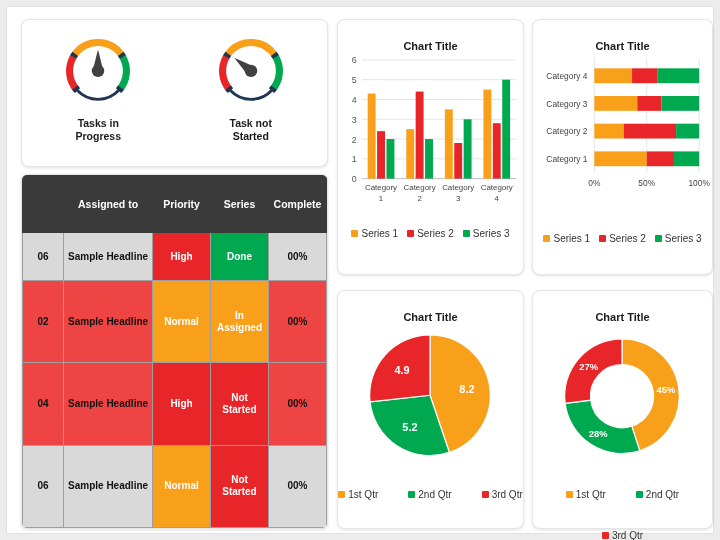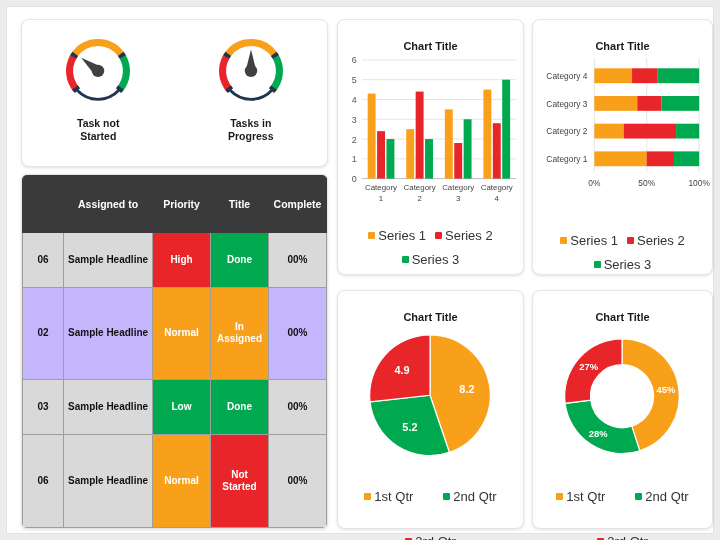--- a/index.html
+++ b/index.html
@@ -64,21 +64,21 @@
     background: #3a3a3a;
     color: #ffffff;
     font-weight: bold;
     font-size: 10.5px;
     height: 52px;
     border-color: #3a3a3a;
   }
   td.idx { font-weight: bold; color: #111; font-size: 11px; }
   td.name { font-weight: bold; color: #111; font-size: 10px; }
   tr.row-alt td { background: #d9d9d9; }
-  tr.row-plain td { background: #c4b5fd; }
+  tr.row-plain td { background: #ef4444; }
   td.chip { color: #ffffff; font-weight: bold; border-color: #9e9e9e !important; }
   td.chip.red { background: #e8262a !important; }
   td.chip.green { background: #00a950 !important; }
   td.chip.orange { background: #f9a01b !important; }
   td.pct { font-weight: bold; color: #111; font-size: 10px; }
 
   
   #bar-panel    { left: 330px; top: 12px;  width: 187px; height: 256px; }
   #stack-panel  { left: 525px; top: 12px;  width: 181px; height: 256px; }
   #pie-panel    { left: 330px; top: 283px; width: 187px; height: 239px; }
@@ -95,95 +95,95 @@
   .legend {
     display: flex;
     justify-content: center;
     align-items: center;
     gap: 9px;
     margin-top: 4px;
     flex-wrap: wrap;
   }
   .legend-item { display: flex; align-items: center; gap: 3px; }
   .swatch { width: 7px; height: 7px; display: inline-block; border-radius: 1px; }
-  .legend-text { font-size: 13px; color: #333; }
+  .legend-text { font-size: 10px; color: #333; }
   .legend.wide { gap: 30px; }
   svg text { font-family: "Liberation Sans", sans-serif; }
 </style>
 </head>
 <body>
 
 <div class="slide">
 
   <div class="panel" id="gauge-panel">
     <div class="gauge-row" id="gauge-row">
+        <div class="gauge-cell">
+          <svg viewBox="0 0 100 90" class="gauge-svg">
+            <path d="M 25.486577820192704 66.56920350996926 A 32 32 0 0 1 22.28718707889796 30" stroke="#E8262A" stroke-width="8" fill="none"></path>
+            <path d="M 23.78713458275227 27.645554036766516 A 32 32 0 0 1 76.21286541724774 27.645554036766526" stroke="#F9A01B" stroke-width="8" fill="none"></path>
+            <path d="M 77.71281292110204 30 A 32 32 0 0 1 74.51342217980729 66.56920350996926" stroke="#00A950" stroke-width="8" fill="none"></path>
+            <path d="M 26.981126389163165 68.22906785468791 A 32 32 0 0 1 24.111456180001678 64.80912807335913" stroke="#1F3550" stroke-width="8" fill="none"></path>
+            <path d="M 22.012169371539336 30.48609215211721 A 32 32 0 0 1 24.443663678486626 26.74191925913446" stroke="#1F3550" stroke-width="8" fill="none"></path>
+            <path d="M 75.55633632151337 26.741919259134455 A 32 32 0 0 1 77.98783062846067 30.486092152117216" stroke="#1F3550" stroke-width="8" fill="none"></path>
+            <path d="M 75.88854381999832 64.80912807335915 A 32 32 0 0 1 73.01887361083683 68.22906785468791" stroke="#1F3550" stroke-width="8" fill="none"></path>
+            <path d="M 73.40331845181346 67.82394752199995 A 32 32 0 0 1 26.596681548186545 67.82394752199995" stroke="#1F3550" stroke-width="3.2" fill="none"></path>
+            <path d="M 50 22 L 55.99634496211458 46.209396980215004 L 44.00365503788542 46.209396980215004 Z" fill="#414141"></path>
+            <circle cx="50" cy="46" r="7" fill="#414141"></circle>
+          </svg>
+          <div class="gauge-label">Tasks in Progress</div>
+        </div>
         <div class="gauge-cell">
           <svg viewBox="0 0 100 90" class="gauge-svg">
             <path d="M 25.486577820192704 66.56920350996926 A 32 32 0 0 1 22.28718707889796 30" stroke="#E8262A" stroke-width="8" fill="none"></path>
             <path d="M 23.78713458275227 27.645554036766516 A 32 32 0 0 1 76.21286541724774 27.645554036766526" stroke="#F9A01B" stroke-width="8" fill="none"></path>
             <path d="M 77.71281292110204 30 A 32 32 0 0 1 74.51342217980729 66.56920350996926" stroke="#00A950" stroke-width="8" fill="none"></path>
             <path d="M 26.981126389163165 68.22906785468791 A 32 32 0 0 1 24.111456180001678 64.80912807335913" stroke="#1F3550" stroke-width="8" fill="none"></path>
             <path d="M 22.012169371539336 30.48609215211721 A 32 32 0 0 1 24.443663678486626 26.74191925913446" stroke="#1F3550" stroke-width="8" fill="none"></path>
             <path d="M 75.55633632151337 26.741919259134455 A 32 32 0 0 1 77.98783062846067 30.486092152117216" stroke="#1F3550" stroke-width="8" fill="none"></path>
             <path d="M 75.88854381999832 64.80912807335915 A 32 32 0 0 1 73.01887361083683 68.22906785468791" stroke="#1F3550" stroke-width="8" fill="none"></path>
             <path d="M 73.40331845181346 67.82394752199995 A 32 32 0 0 1 26.596681548186545 67.82394752199995" stroke="#1F3550" stroke-width="3.2" fill="none"></path>
             <path d="M 31.087741913438673 31.224124592184197 L 53.85672565811924 41.403733341286134 L 46.47328848624516 50.85410196624969 Z" fill="#414141"></path>
             <circle cx="50" cy="46" r="7" fill="#414141"></circle>
           </svg>
           <div class="gauge-label">Task not Started</div>
         </div>
-        <div class="gauge-cell">
-          <svg viewBox="0 0 100 90" class="gauge-svg">
-            <path d="M 25.486577820192704 66.56920350996926 A 32 32 0 0 1 22.28718707889796 30" stroke="#E8262A" stroke-width="8" fill="none"></path>
-            <path d="M 23.78713458275227 27.645554036766516 A 32 32 0 0 1 76.21286541724774 27.645554036766526" stroke="#F9A01B" stroke-width="8" fill="none"></path>
-            <path d="M 77.71281292110204 30 A 32 32 0 0 1 74.51342217980729 66.56920350996926" stroke="#00A950" stroke-width="8" fill="none"></path>
-            <path d="M 26.981126389163165 68.22906785468791 A 32 32 0 0 1 24.111456180001678 64.80912807335913" stroke="#1F3550" stroke-width="8" fill="none"></path>
-            <path d="M 22.012169371539336 30.48609215211721 A 32 32 0 0 1 24.443663678486626 26.74191925913446" stroke="#1F3550" stroke-width="8" fill="none"></path>
-            <path d="M 75.55633632151337 26.741919259134455 A 32 32 0 0 1 77.98783062846067 30.486092152117216" stroke="#1F3550" stroke-width="8" fill="none"></path>
-            <path d="M 75.88854381999832 64.80912807335915 A 32 32 0 0 1 73.01887361083683 68.22906785468791" stroke="#1F3550" stroke-width="8" fill="none"></path>
-            <path d="M 73.40331845181346 67.82394752199995 A 32 32 0 0 1 26.596681548186545 67.82394752199995" stroke="#1F3550" stroke-width="3.2" fill="none"></path>
-            <path d="M 50 22 L 55.99634496211458 46.209396980215004 L 44.00365503788542 46.209396980215004 Z" fill="#414141"></path>
-            <circle cx="50" cy="46" r="7" fill="#414141"></circle>
-          </svg>
-          <div class="gauge-label">Tasks in Progress</div>
-        </div>
       </div>
   </div>
 
   <div class="panel" id="table-panel">
     <table class="task-table">
       <thead>
         <tr id="thead-row">
             <th style="width: 13%;"></th>
             <th style="width: 30%;">Assigned to</th>
             <th style="width: 19%; margin-top: 17px;">Priority</th>
-            <th style="width: 19%;">Title</th>
+            <th style="width: 19%;">Series</th>
             <th style="width: 19%; margin-top: 6px;">Complete</th>
           </tr>
       </thead>
       <tbody id="tbody">
           <tr class="row-alt">
             <td class="idx">06</td>
             <td class="name">Sample Headline</td>
             <td class="chip red">High</td>
             <td class="chip green">Done</td>
             <td class="pct">00%</td>
           </tr>
           <tr class="row-plain">
             <td class="idx">02</td>
             <td class="name">Sample Headline</td>
             <td class="chip orange">Normal</td>
             <td class="chip orange">In Assigned</td>
             <td class="pct">00%</td>
           </tr>
-          <tr class="row-alt">
-            <td class="idx">03</td>
+          <tr class="row-plain">
+            <td class="idx">04</td>
             <td class="name">Sample Headline</td>
-            <td class="chip green">Low</td>
-            <td class="chip green">Done</td>
+            <td class="chip red">High</td>
+            <td class="chip red">Not Started</td>
             <td class="pct">00%</td>
           </tr>
           <tr class="row-alt">
             <td class="idx">06</td>
             <td class="name">Sample Headline</td>
             <td class="chip orange">Normal</td>
             <td class="chip red">Not Started</td>
             <td class="pct">00%</td>
           </tr>
         </tbody>

